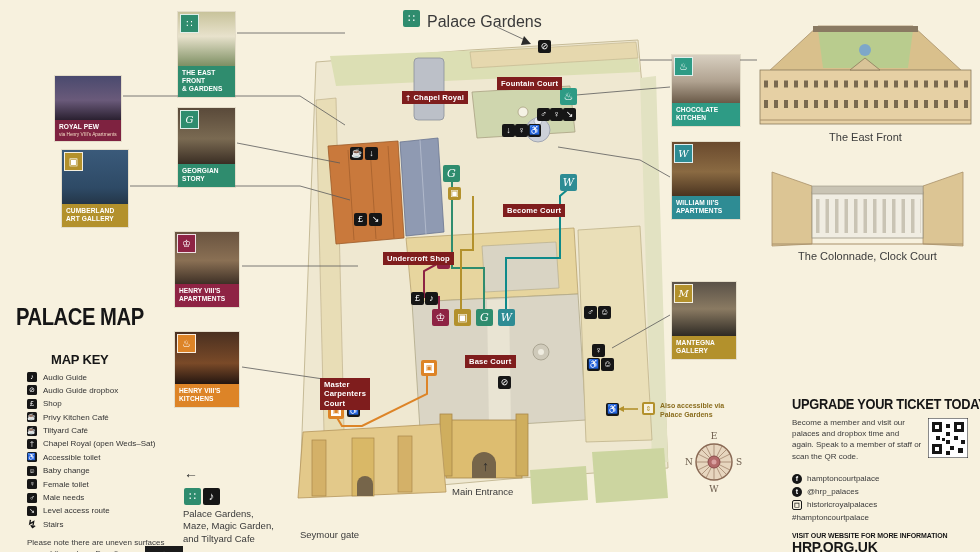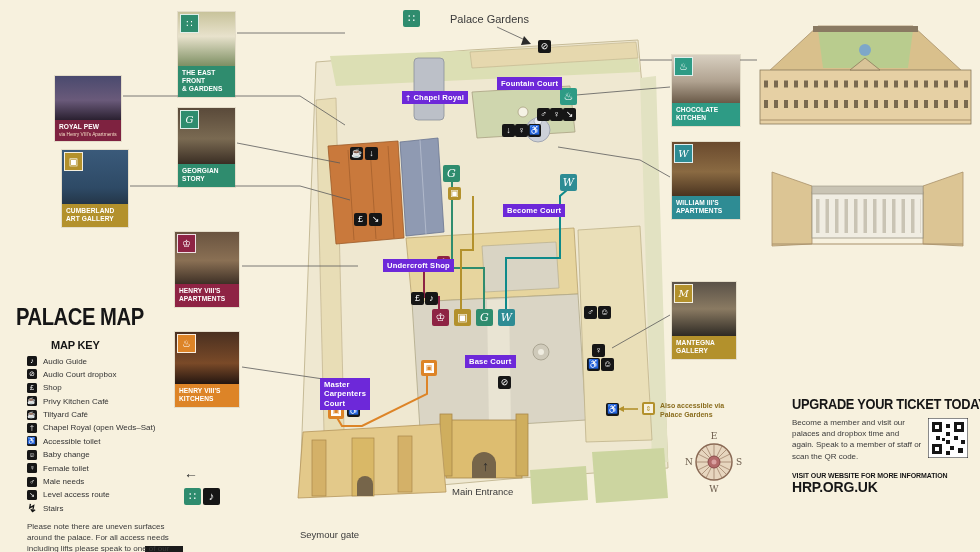--- a/index.html
+++ b/index.html
@@ -6,21 +6,21 @@
   body{width:980px;height:552px;background:#f7f1de;font-family:"Liberation Sans",sans-serif;color:#2b2b2b;position:relative;overflow:hidden;}
   #stage{position:absolute;inset:0;}
   svg{display:block;}
   #palace-svg,#conn-svg{position:absolute;left:0;top:0;z-index:1;}
   #conn-svg{z-index:2;}
   .pre{white-space:pre-line;}
 
   
   #left-panel{position:absolute;left:16px;top:303px;width:168px;z-index:4;}
   .panel-title{font-size:22px;font-weight:bold;letter-spacing:-0.5px;color:#161616;transform:scale(0.92,1.08);transform-origin:left top;}
-  .key-title{font-size:11px;font-weight:bold;color:#161616;margin:10px 0 5px 11px;letter-spacing:-0.2px;padding-left:24px;}
+  .key-title{font-size:13px;font-weight:bold;color:#161616;margin:23px 0 5px 11px;letter-spacing:-0.2px;padding-left:24px;}
   .key-item{display:flex;align-items:center;gap:6px;margin:0 0 3.4px 11px;font-size:8px;color:#333;}
   .key-ico{width:10px;height:10px;background:#161616;color:#fff;font-size:7px;line-height:10px;text-align:center;border-radius:1.5px;flex:0 0 auto;}
   .key-ico.nobox{background:transparent;color:#161616;font-size:11px;font-weight:bold;}
   .note{font-size:8px;line-height:1.35;width:152px;margin:9px 0 0 11px;color:#3a3a3a;}
 
   
   .card{position:absolute;z-index:4;box-shadow:0 0 0 1px rgba(120,110,80,.15);}
   .card-photo{width:100%;}
   .card-band{padding:3px 4px 4px 4px;}
   .card-label{color:#fff;font-weight:bold;font-size:6.6px;line-height:1.2;letter-spacing:0.1px;text-transform:uppercase;}
@@ -30,27 +30,27 @@
   .bg-green{background:#2f8c6e;} .bg-teal{background:#2e8c94;} .bg-tealgr{background:#2e9b85;}
   .bg-maroon{background:#8e2344;} .bg-darkmaroon{background:#7e2240;} .bg-gold{background:#b3912c;} .bg-orange{background:#dd8427;}
 
   
   .chip{position:absolute;width:13px;height:13px;background:#161616;color:#fff;font-size:9px;line-height:13px;text-align:center;border-radius:2px;z-index:6;}
   .chip.lg{width:17px;height:17px;font-size:11px;line-height:17px;}
   .chip.green{background:#2f8c6e;} .chip.tealgr{background:#2e9b85;} .chip.teal{background:#2e8c94;}
   .chip.maroon{background:#8e2344;} .chip.gold{background:#b3912c;}
   .chip.orange-bd{background:#fff;border:3px solid #dd8427;color:#dd8427;width:10px;height:10px;line-height:10px;font-size:7px;}
   .chip.gold-bd{background:#f7f1de;border:2.5px solid #b3912c;color:#b3912c;width:9px;height:9px;line-height:9px;font-size:7px;}
-  .map-label{position:absolute;background:#6d28d9;color:#fff;font-size:7.6px;font-weight:bold;padding:2px 4px;z-index:7;letter-spacing:0.2px;display:flex;gap:3px;align-items:center;line-height:1.25;}
+  .map-label{position:absolute;background:#7f1d1d;color:#fff;font-size:7.6px;font-weight:bold;padding:2px 4px;z-index:7;letter-spacing:0.2px;display:flex;gap:3px;align-items:center;line-height:1.25;}
   .free-arrow{position:absolute;z-index:6;font-size:14px;color:#2b2b2b;font-weight:bold;}
 
   
   .ann{position:absolute;z-index:6;font-size:9.5px;color:#3a3a3a;line-height:1.3;}
   .ann-small-bold{font-size:7px;font-weight:bold;color:#8a6d1e;line-height:1.3;}
-  .top-label{position:absolute;left:450px;top:13px;font-size:11px;color:#3a3a3a;z-index:6;}
+  .top-label{position:absolute;left:427px;top:13px;font-size:16px;color:#3a3a3a;z-index:6;}
 
   
   .illus{position:absolute;z-index:4;}
   .caption{position:absolute;z-index:5;font-size:11px;color:#3b3b3b;text-align:center;}
 
   
   #upgrade{position:absolute;left:792px;top:396px;width:182px;z-index:5;}
   .up-title{font-size:13.5px;font-weight:bold;color:#161616;letter-spacing:-0.3px;transform:scale(0.95,1.05);transform-origin:left top;white-space:nowrap;}
   .up-body{font-size:8px;line-height:1.4;width:130px;margin-top:6px;color:#3a3a3a;}
   .qr{position:absolute;right:6px;top:22px;}
@@ -137,21 +137,21 @@
 
   <div id="left-panel">
     <div class="panel-title">PALACE MAP</div>
     <div class="key-title">MAP KEY</div>
     <div class="key-item">
         <span class="key-ico">♪</span>
         <span>Audio Guide</span>
       </div>
     <div class="key-item">
         <span class="key-ico">⊘</span>
-        <span>Audio Court dropbox</span>
+        <span>Audio Guide dropbox</span>
       </div>
     <div class="key-item">
         <span class="key-ico">£</span>
         <span>Shop</span>
       </div>
     <div class="key-item">
         <span class="key-ico">☕</span>
         <span>Privy Kitchen Café</span>
       </div>
     <div class="key-item">
@@ -272,21 +272,21 @@
   <div class="map-label" style="left:497px;top:77px">
       <span>Fountain Court</span>
     </div>
   <div class="map-label" style="left:402px;top:91px">
       <span>†</span>
       <span>Chapel Royal</span>
     </div>
   <div class="map-label" style="left:503px;top:204px">
       <span>Become Court</span>
     </div>
-  <div class="map-label" style="left:383px;top:259px">
+  <div class="map-label" style="left:383px;top:252px">
       <span>Undercroft Shop</span>
     </div>
   <div class="map-label" style="left:465px;top:355px">
       <span>Base Court</span>
     </div>
   <div class="map-label pre" style="left:320px;top:378px"><span class="pre">Master
 Carpenters
 Court</span></div>
 
   <span class="chip" style="left:538px;top:40px">⊘</span>
@@ -319,50 +319,55 @@
   <span class="chip" style="left:598px;top:306px">☺</span>
   <span class="chip" style="left:592px;top:344px">♀</span>
   <span class="chip" style="left:587px;top:358px">♿</span>
   <span class="chip" style="left:601px;top:358px">☺</span>
   <span class="chip" style="left:606px;top:403px">♿</span>
   <span class="chip gold-bd" style="left:642px;top:402px">⇕</span>
   <span class="chip lg green" style="left:184px;top:488px">∷</span>
   <span class="chip lg" style="left:203px;top:488px">♪</span>
 
   <div class="free-arrow" style="left:184px;top:465px">←</div>
+  <div class="ann pre" style="left:183px;top:508px">Palace Gardens,
+Maze, Magic Garden,
+and Tiltyard Cafe</div>
   <div class="ann" style="left:300px;top:529px">Seymour gate</div>
   <div class="free-arrow" style="left:482px;top:458px">↑</div>
   <div class="ann" style="left:452px;top:486px">Main Entrance</div>
   <div class="ann ann-small-bold pre" style="left:660px;top:401px">Also accessible via
 Palace Gardens</div>
 
   <div class="illus" style="left:758px;top:20px">
     <svg width="215" height="108" viewBox="0 0 215 108">
       <polygon points="10,52 60,6 155,6 205,52" fill="#d9c08c" stroke="#a8906a" stroke-width="0.8"></polygon>
       <polygon points="60,10 155,10 150,48 65,48" fill="#b9cc8e"></polygon>
       <circle cx="107" cy="30" r="6" fill="#7ea7c9"></circle>
       <polygon points="55,6 160,6 160,12 55,12" fill="#8a7a62"></polygon>
       <rect x="2" y="50" width="211" height="54" fill="#e6d0a4" stroke="#8a7a5c" stroke-width="0.8"></rect>
       <polygon points="92,50 107,38 122,50" fill="#d9c498" stroke="#8a7a5c" stroke-width="0.8"></polygon>
       <line x1="6" y1="64" x2="210" y2="64" stroke="#7a6a50" stroke-width="7" stroke-dasharray="4 6"></line>
       <line x1="6" y1="84" x2="210" y2="84" stroke="#7a6a50" stroke-width="8" stroke-dasharray="4 6"></line>
       <line x1="2" y1="100" x2="213" y2="100" stroke="#a8906a" stroke-width="1"></line>
     </svg>
   </div>
+  <div class="caption" style="left:758px;top:131px;width:215px">The East Front</div>
 
   <div class="illus" style="left:770px;top:158px">
     <svg width="195" height="90" viewBox="0 0 195 90">
       <polygon points="2,14 42,28 42,86 2,88" fill="#dcc594" stroke="#a8906a" stroke-width="0.8"></polygon>
       <polygon points="193,14 153,28 153,86 193,88" fill="#dcc594" stroke="#a8906a" stroke-width="0.8"></polygon>
       <rect x="42" y="34" width="111" height="46" fill="#f0ede2" stroke="#9a9482" stroke-width="0.8"></rect>
       <rect x="42" y="28" width="111" height="8" fill="#c9c4b4" stroke="#9a9482" stroke-width="0.6"></rect>
       <line x1="46" y1="58" x2="151" y2="58" stroke="#c9c4b4" stroke-width="34" stroke-dasharray="3.5 6"></line>
       <line x1="2" y1="86" x2="193" y2="86" stroke="#a8906a" stroke-width="1"></line>
     </svg>
   </div>
+  <div class="caption" style="left:770px;top:250px;width:195px">The Colonnade, Clock Court</div>
 
   <div id="upgrade">
     <div class="up-title">UPGRADE YOUR TICKET TODAY</div>
     <div class="up-body">Become a member and visit our palaces and dropbox time and again. Speak to a member of staff or scan the QR code.</div>
     <div class="qr">
       <svg width="40" height="40" viewBox="0 0 40 40">
         <rect x="0" y="0" width="40" height="40" fill="#ffffff" stroke="#161616" stroke-width="1"></rect>
         <rect x="4" y="4" width="10" height="10" fill="#161616"></rect>
           <rect x="7" y="7" width="4" height="4" fill="#fff"></rect>
         <rect x="26" y="4" width="10" height="10" fill="#161616"></rect>
@@ -374,20 +379,37 @@
         <rect x="26" y="18" width="4" height="4" fill="#161616"></rect>
           <rect x="33" y="22" width="4" height="4" fill="#161616"></rect>
         <rect x="18" y="22" width="4" height="4" fill="#161616"></rect>
           <rect x="22" y="28" width="4" height="4" fill="#161616"></rect>
         <rect x="30" y="30" width="5" height="5" fill="#161616"></rect>
           <rect x="18" y="33" width="4" height="4" fill="#161616"></rect>
         <rect x="8" y="18" width="4" height="4" fill="#161616"></rect>
           <rect x="14" y="20" width="3" height="3" fill="#161616"></rect>
       </svg>
     </div>
+    <div class="socials">
+      <div class="soc-row">
+          <span class="soc-ico">f</span>
+          <span>hamptoncourtpalace</span>
+        </div>
+      <div class="soc-row">
+          <span class="soc-ico">t</span>
+          <span>@hrp_palaces</span>
+        </div>
+      <div class="soc-row">
+          <span class="soc-ico sq">◻</span>
+          <span>historicroyalpalaces</span>
+        </div>
+      <div class="soc-row">
+          <span>#hamptoncourtpalace</span>
+        </div>
+    </div>
     <div class="visit">VISIT OUR WEBSITE FOR MORE INFORMATION</div>
     <div class="hrp">HRP.ORG.UK</div>
   </div>
 
   <div id="compass">
     <svg width="62" height="64" viewBox="0 0 62 64">
       <circle cx="31" cy="32" r="18" fill="#e7d6bf" stroke="#8a6a55" stroke-width="1.5"></circle>
       <g stroke="#9a7a62" stroke-width="0.7">
         <line x1="31" y1="14" x2="31" y2="50"></line>
           <line x1="13" y1="32" x2="49" y2="32"></line>

